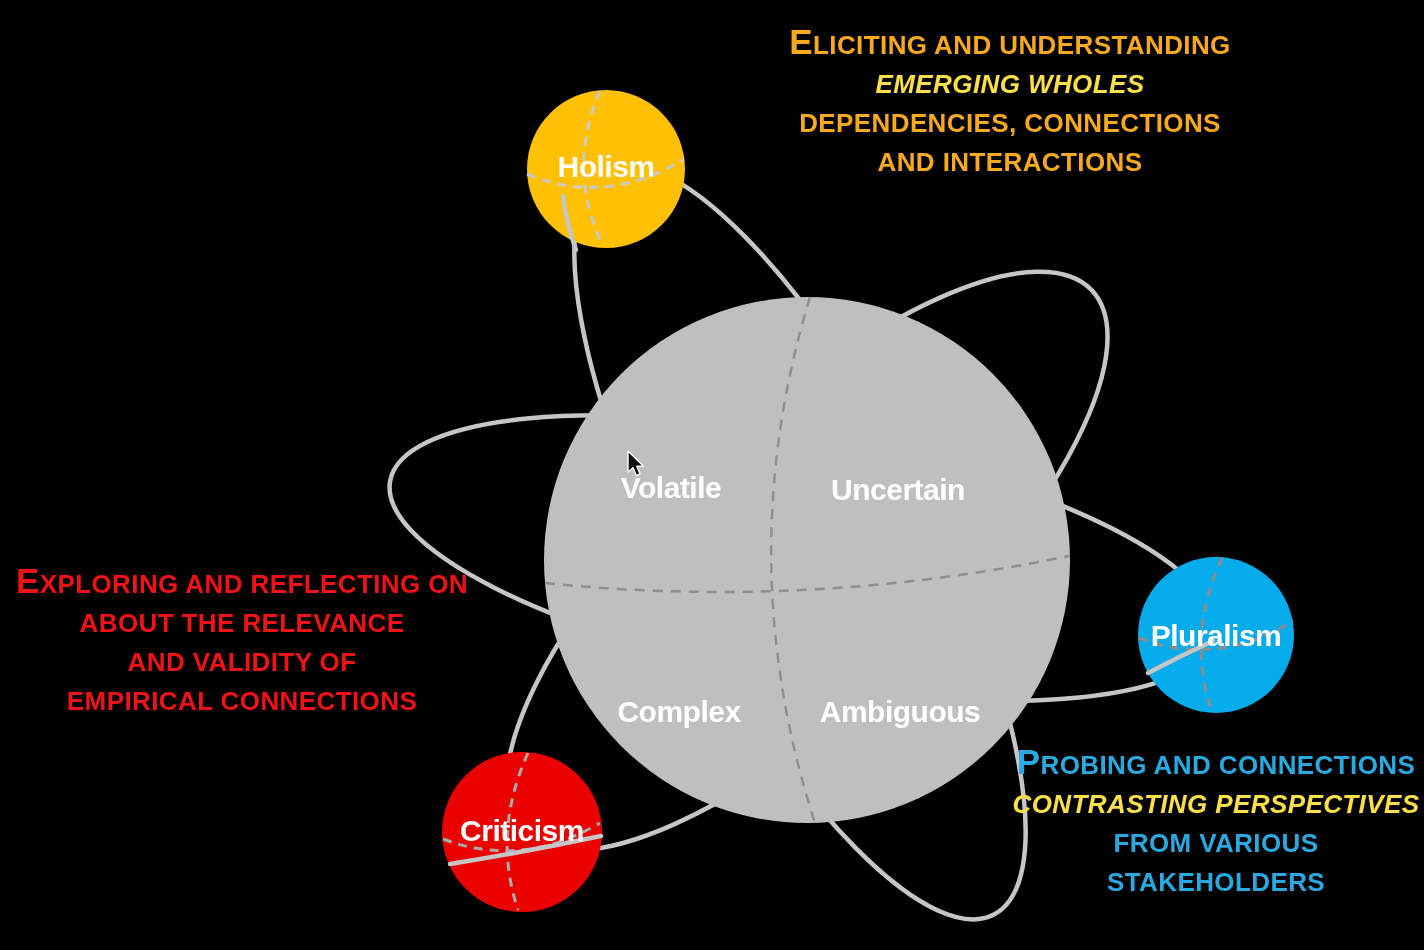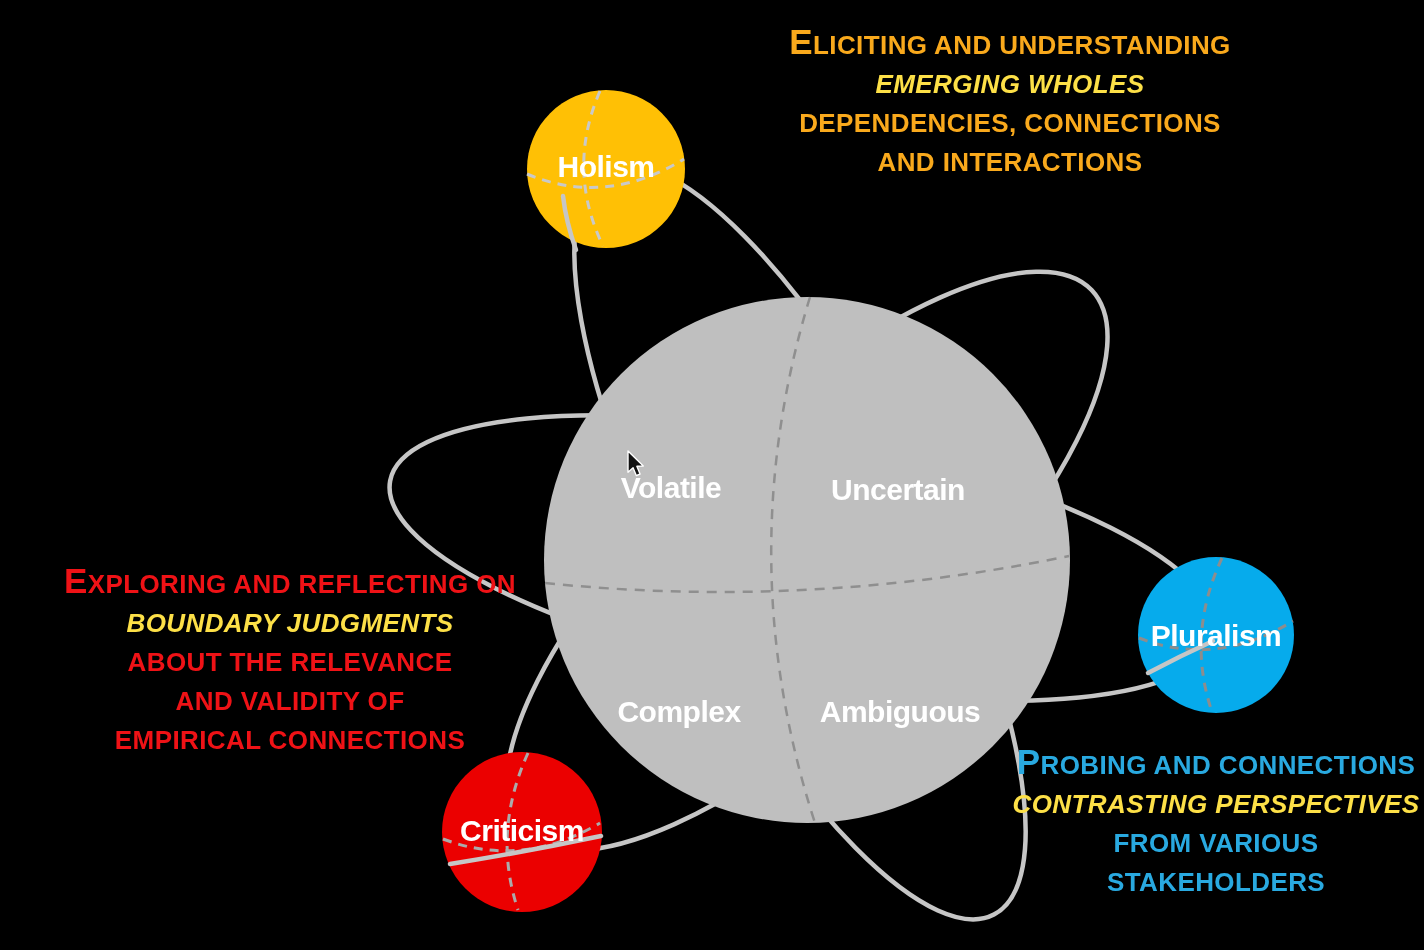--- a/index.html
+++ b/index.html
@@ -4,21 +4,21 @@
 <style>
   html,body{margin:0;padding:0;background:#000;}
   #canvas{position:relative;width:1424px;height:950px;background:#000;overflow:hidden;
           font-family:"Liberation Sans","DejaVu Sans",sans-serif;}
   #scene{position:absolute;left:0;top:0;}
   .ann{position:absolute;font-weight:bold;text-align:center;line-height:39px;
        font-size:26px;letter-spacing:.4px;}
   .ann .lead{font-size:35px;}
   .ann .it{color:#fde047;font-style:italic;}
   .ann-holism{left:700px;top:10px;width:620px;color:#F9A91C;margin-top:12px;}
-  .ann-criticism{left:0px;top:561px;width:484px;color:#EF1216;padding-left:48px;}
+  .ann-criticism{left:0px;top:561px;width:484px;color:#EF1216;}
   .ann-pluralism{left:990px;top:742px;width:452px;color:#29A9E0;}
   .sphere-label{font-weight:bold;font-size:30px;letter-spacing:-0.5px;fill:#FFFFFF;
                 font-family:"Liberation Sans","DejaVu Sans",sans-serif;}
 </style>
 </head>
 <body>
 
 <div id="canvas">
 
   <svg id="scene" width="1424" height="950" viewBox="0 0 1424 950">
@@ -76,21 +76,20 @@
 
   <div class="ann ann-holism">
     <div><span class="lead">E</span><span>LICITING AND UNDERSTANDING</span></div>
     <div class="it">EMERGING WHOLES</div>
     <div>DEPENDENCIES, CONNECTIONS</div>
     <div>AND INTERACTIONS</div>
   </div>
 
   <div class="ann ann-criticism">
     <div><span class="lead">E</span><span>XPLORING AND REFLECTING ON</span></div>
-    <div class="it">BOUNDARY JUDGMENTS</div>
     <div>ABOUT THE RELEVANCE</div>
     <div>AND VALIDITY OF</div>
     <div>EMPIRICAL CONNECTIONS</div>
   </div>
 
   <div class="ann ann-pluralism">
     <div><span class="lead">P</span><span>ROBING AND CONNECTIONS</span></div>
     <div class="it">CONTRASTING PERSPECTIVES</div>
     <div>FROM VARIOUS</div>
     <div>STAKEHOLDERS</div>

